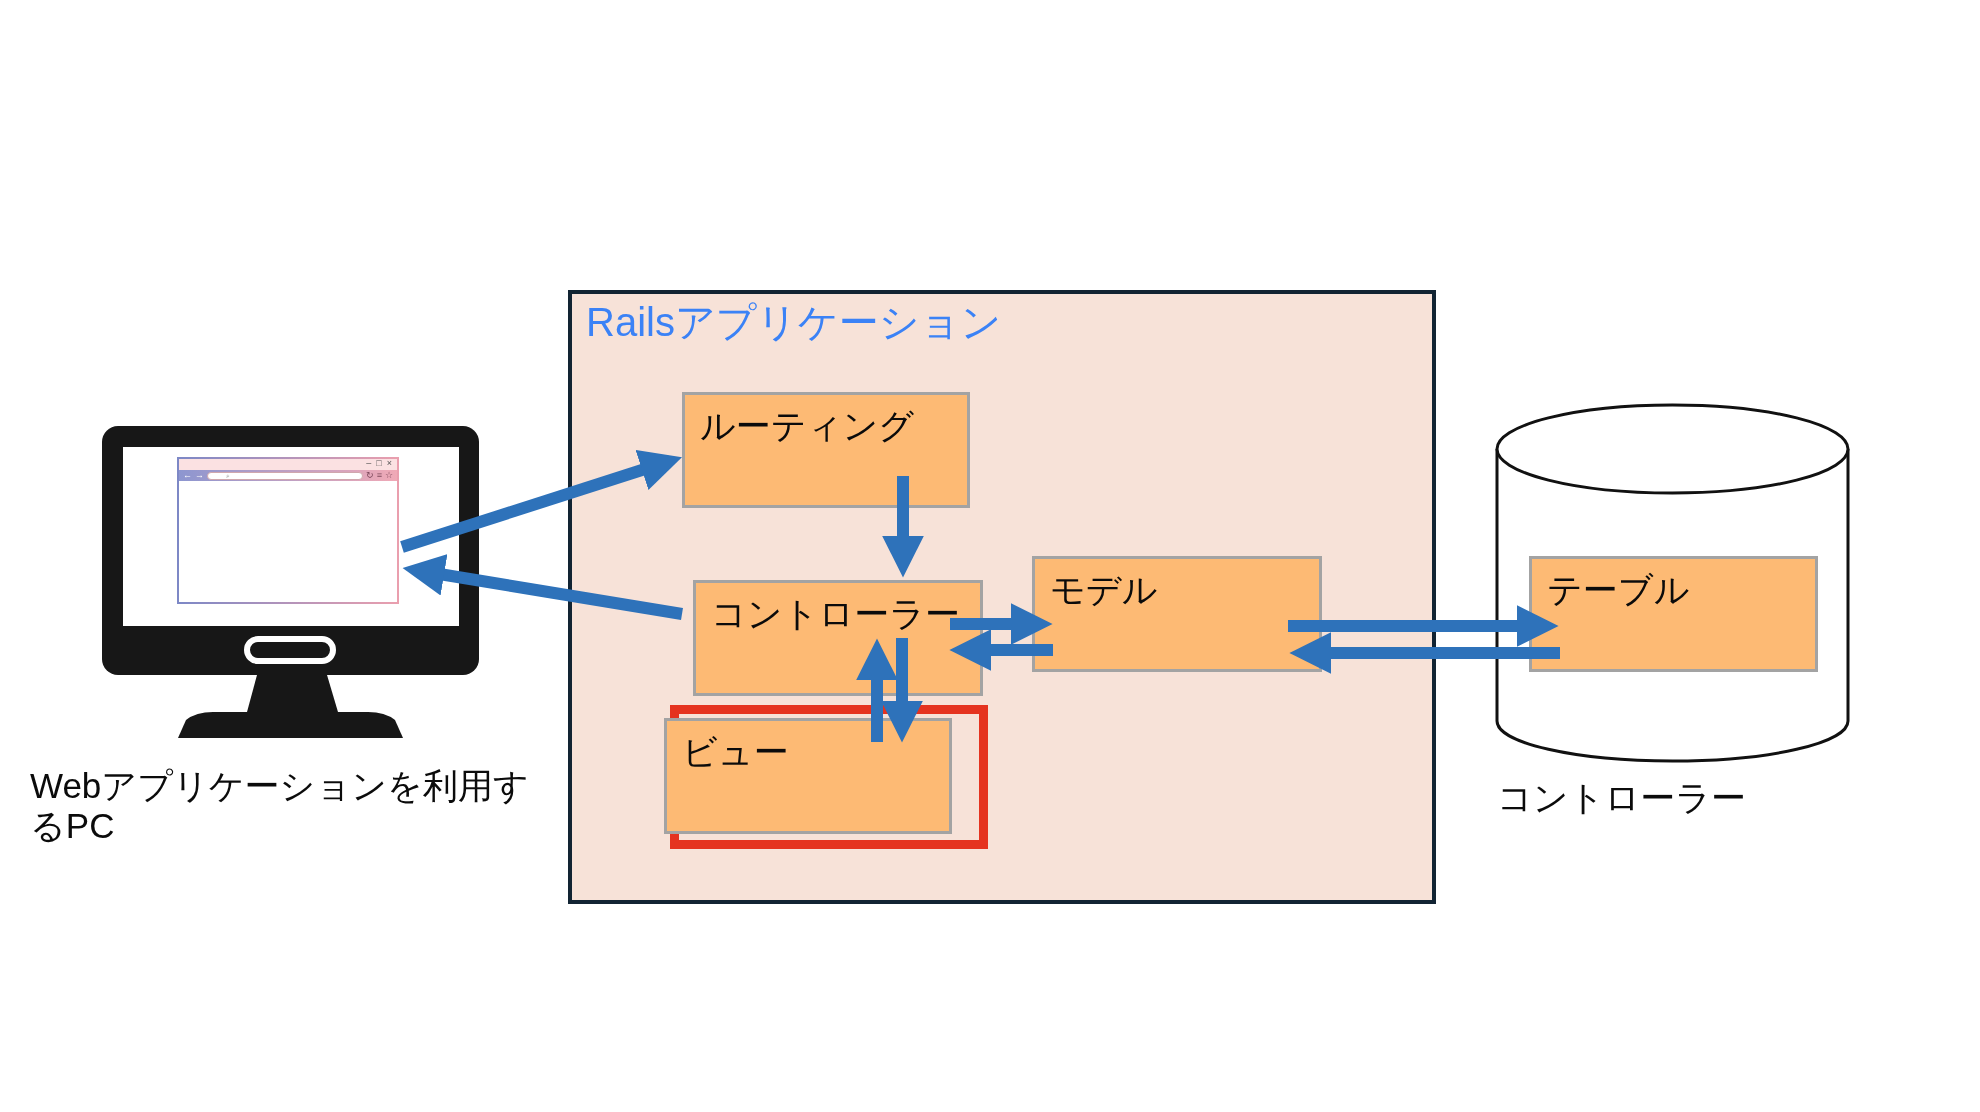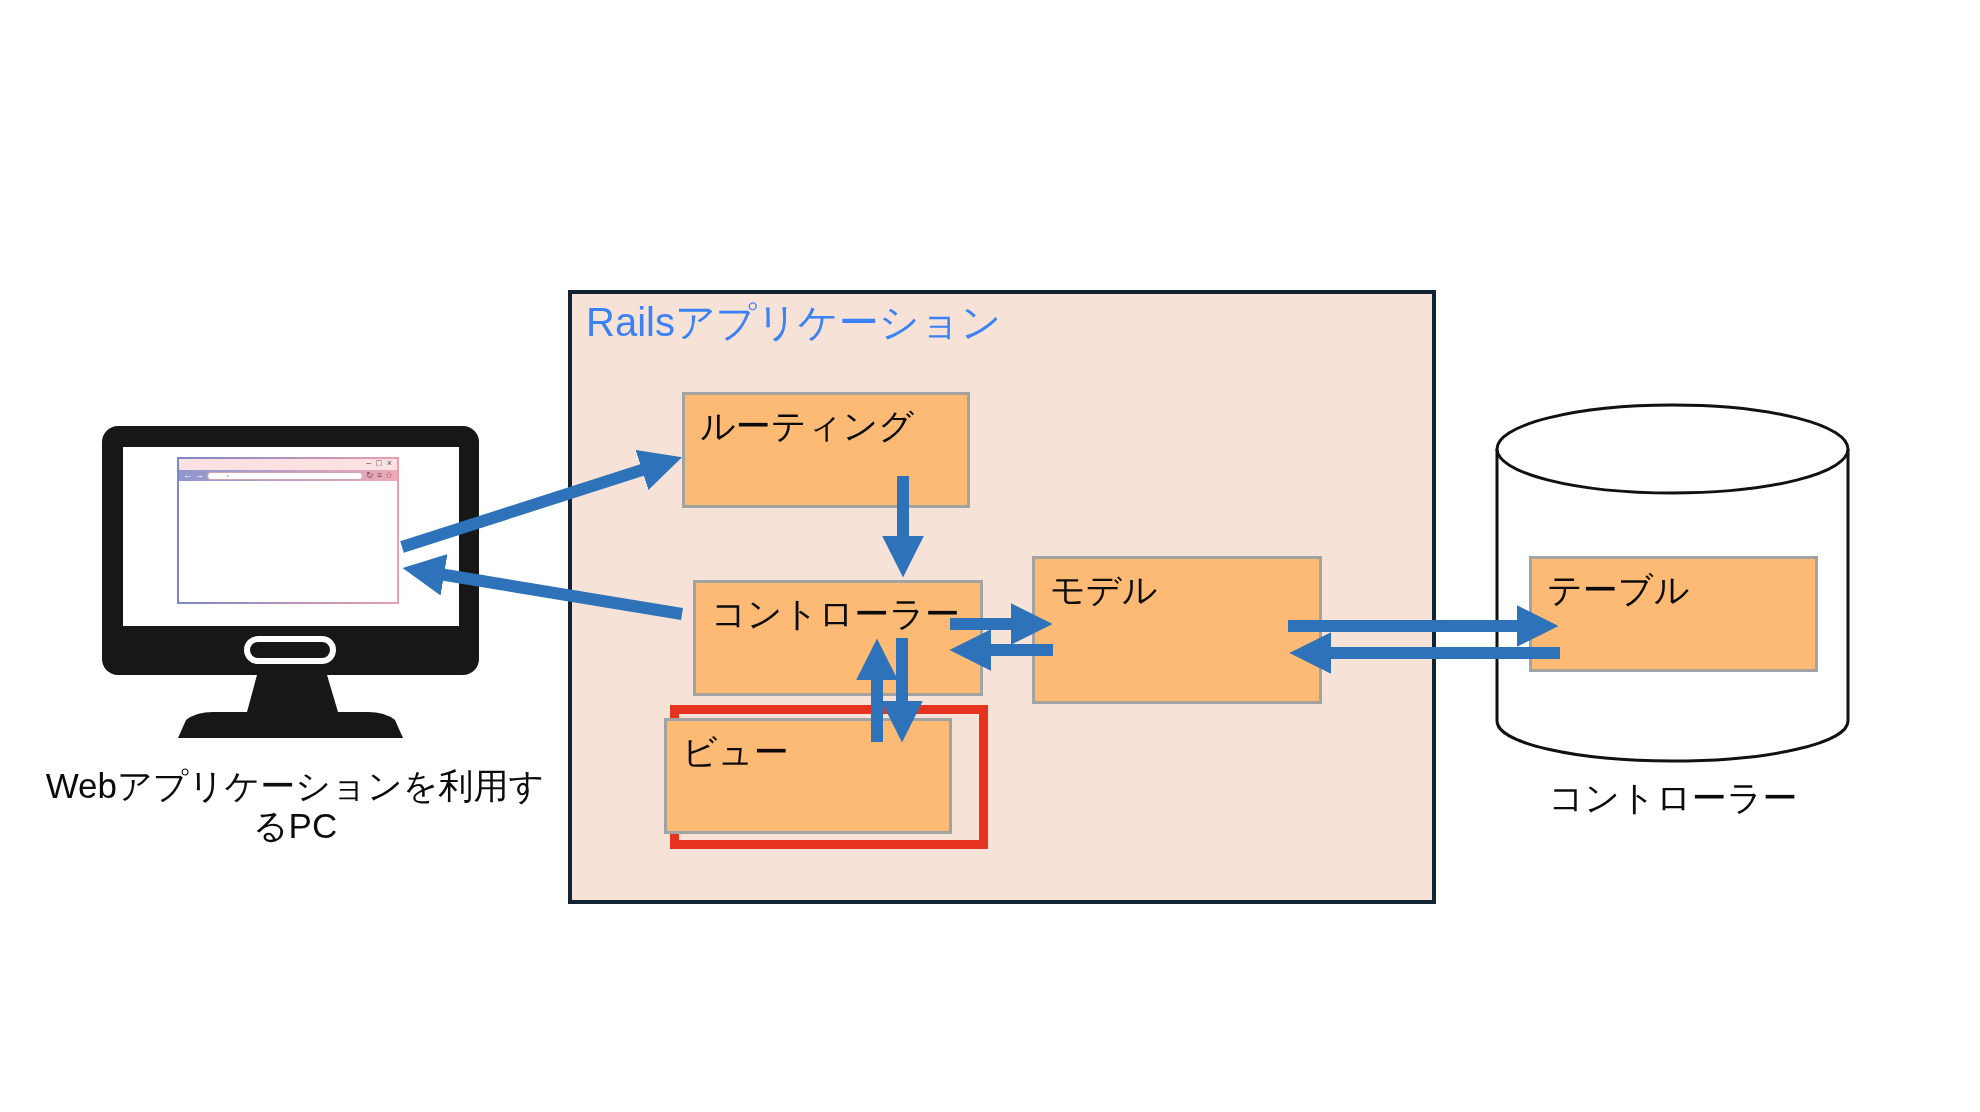--- a/index.html
+++ b/index.html
@@ -13,29 +13,29 @@
   .rails{position:absolute;left:568px;top:290px;width:868px;height:614px;
          background:#f7e2d8;border:4px solid #122433;box-sizing:border-box;z-index:1;}
   .rails-title{position:absolute;left:586px;top:300px;font-size:40px;line-height:1.1;
                letter-spacing:0;color:#3b82f6;z-index:2;}
 
   
   .node{position:absolute;background:#fdba74;border:3px solid #a3a3a3;box-sizing:border-box;
         font-size:35px;padding:12px 8px 0 15px;z-index:3;line-height:1.1;}
   .n-routing   {left:682px;top:392px;width:288px;height:116px;}
   .n-controller{left:682px;top:580px;width:290px;height:116px;margin-left:11px;}
-  .n-model     {left:1032px;top:556px;width:290px;height:148px;}
+  .n-model     {left:1032px;top:556px;width:290px;height:116px;}
   .n-view      {left:664px;top:718px;width:288px;height:116px;}
   .n-table     {left:1529px;top:556px;width:289px;height:116px;z-index:3;}
 
   .red-highlight{position:absolute;left:670px;top:705px;width:318px;height:144px;
                  border:9px solid #e5331f;box-sizing:border-box;background:transparent;z-index:2;}
 
   
-  .caption{position:absolute;font-size:35px;text-align:center;z-index:2;line-height:1.15;}
+  .caption{position:absolute;font-size:35px;text-align:left;z-index:2;line-height:1.15;}
   .pc-caption{left:30px;top:766px;width:530px;}
   .db-caption{left:1497px;top:778px;width:352px;}
 
   
   .bw{position:absolute;left:177px;top:457px;width:222px;height:147px;box-sizing:border-box;
       border:2px solid #9a9fcb;border-image:linear-gradient(90deg,#7d88c6,#ea9fae) 1;
       background:#ffffff;display:flex;flex-direction:column;z-index:4;}
   .bw-title{height:11px;background:#fbe1e2;display:flex;align-items:center;justify-content:flex-end;
             gap:5px;padding:0 5px;font-size:9px;line-height:1;color:#555;}
   .bw-title span{display:block;transform:translateY(-1px);}

